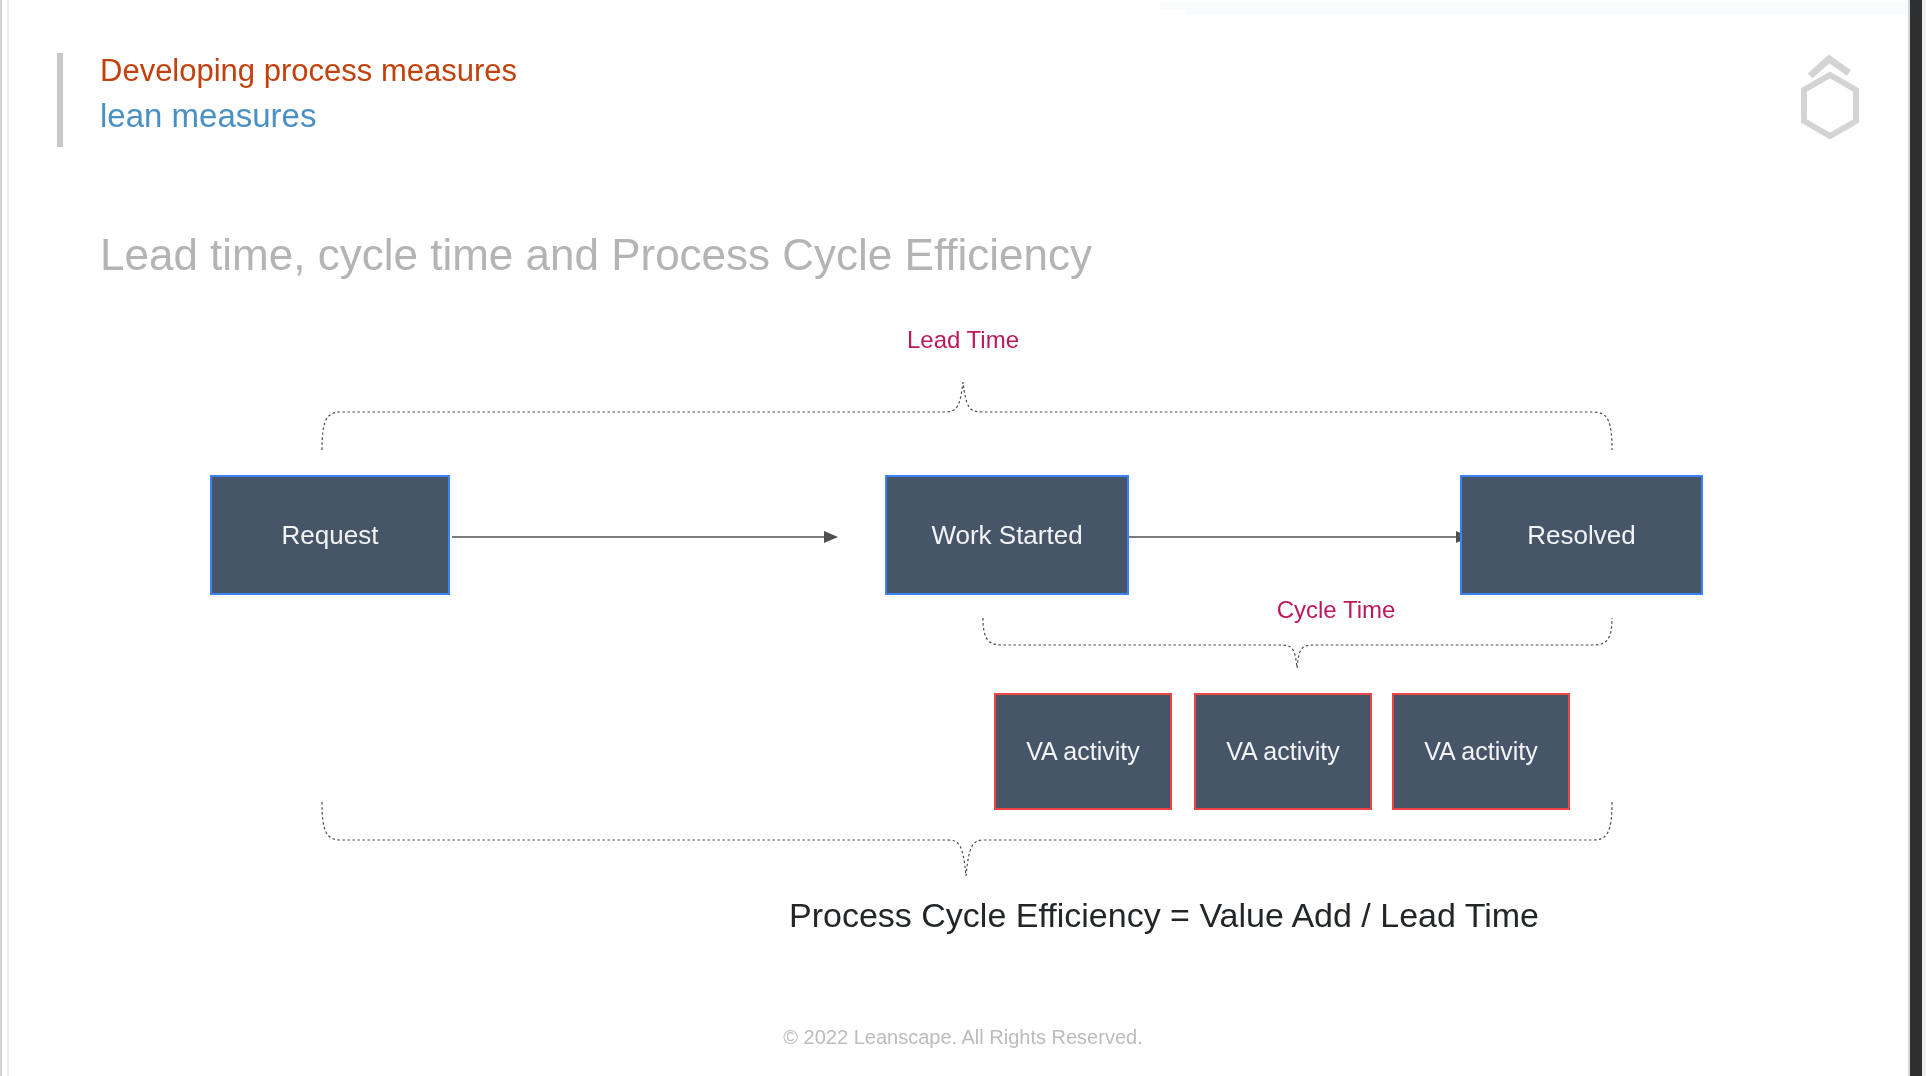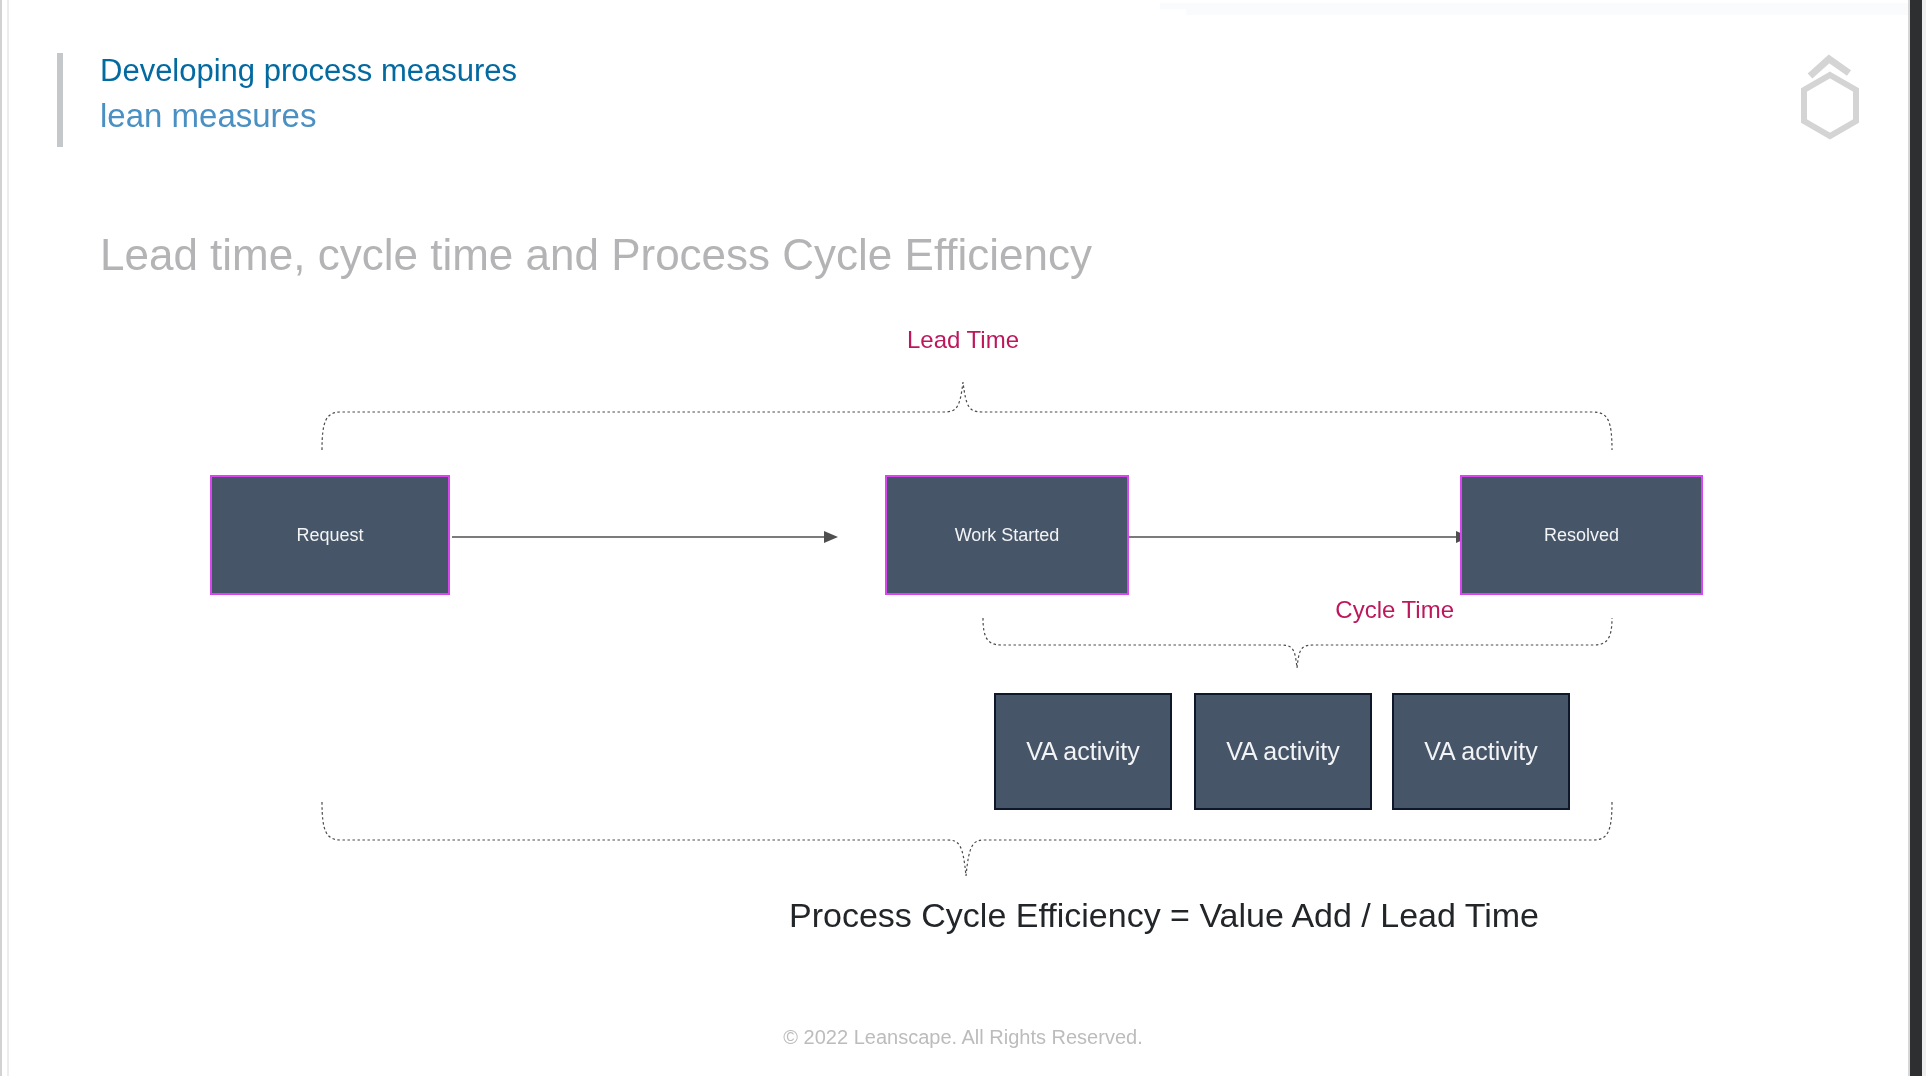--- a/index.html
+++ b/index.html
@@ -15,44 +15,44 @@
   .edge-left-1{left:0;top:0;width:2px;height:1076px;background:#d2d2d2;}
   .edge-left-2{left:7px;top:0;width:2px;height:1076px;background:#ededed;}
   .edge-right-hairline{left:1908px;top:0;width:2px;height:1076px;background:#d6d6d6;}
   .edge-right-dark{left:1910px;top:0;width:12px;height:1076px;background:#2d2f31;}
   .edge-right-outer{left:1922px;top:0;width:4px;height:1076px;background:#efefef;}
   .topband-step{left:1160px;top:3px;width:26px;height:6px;background:#fafbfc;}
   .topband{left:1186px;top:3px;width:722px;height:12px;background:#fafbfc;}
 
   
   .accent-bar{left:57px;top:53px;width:6px;height:94px;background:#c5c8ca;}
-  .eyebrow{left:100px;top:52px;font-size:31px;line-height:38px;color:#0369a1;font-weight:400;white-space:nowrap;}
+  .eyebrow{left:100px;top:52px;font-size:31px;line-height:38px;color:#c2410c;font-weight:400;white-space:nowrap;}
   .subtitle{left:100px;top:96px;font-size:33px;line-height:40px;color:#4a90c2;font-weight:400;white-space:nowrap;}
   .logo{left:1786px;top:45px;width:90px;height:105px;}
 
   
   .slide-title{left:100px;top:230px;font-size:44px;color:#b4b4b6;font-weight:400;white-space:nowrap;}
 
   .brace-layer{left:0;top:0;width:1926px;height:1076px;pointer-events:none;}
 
   .label-dark{font-size:24px;color:#be185d;font-weight:400;text-align:center;}
   .lead-time-label{left:813px;top:326px;width:300px;}
-  .cycle-time-label{left:1154px;top:596px;width:300px;text-align:right;}
+  .cycle-time-label{left:1186px;top:596px;width:300px;}
 
   .stage-box{
-    top:475px;height:120px;background:#475568;border:2px solid #d946ef;
+    top:475px;height:120px;background:#475568;border:2px solid #3b82f6;
     box-sizing:border-box;display:flex;align-items:center;justify-content:center;
-    color:#f2f4f6;font-size:18px;
+    color:#f2f4f6;font-size:26px;
   }
   .stage-request{left:210px;width:240px;}
   .stage-work-started{left:838px;width:244px;margin-left:47px;}
   .stage-resolved{left:1440px;width:243px;margin-left:20px;}
 
   .va-box{
-    top:693px;height:117px;background:#475568;border:2px solid #0f172a;
+    top:693px;height:117px;background:#475568;border:2px solid #ef4444;
     box-sizing:border-box;display:flex;align-items:center;justify-content:center;
     color:#f2f4f6;font-size:25px;
   }
   .va-1{left:994px;width:178px;}
   .va-2{left:1194px;width:178px;}
   .va-3{left:1392px;width:178px;}
 
   .formula{left:463px;top:896px;width:1076px;text-align:right;font-size:34px;color:#232629;font-weight:400;white-space:nowrap;}
   .footer{left:0;top:1026px;width:1926px;text-align:center;font-size:20px;color:#bcbcbc;}
 </style>

